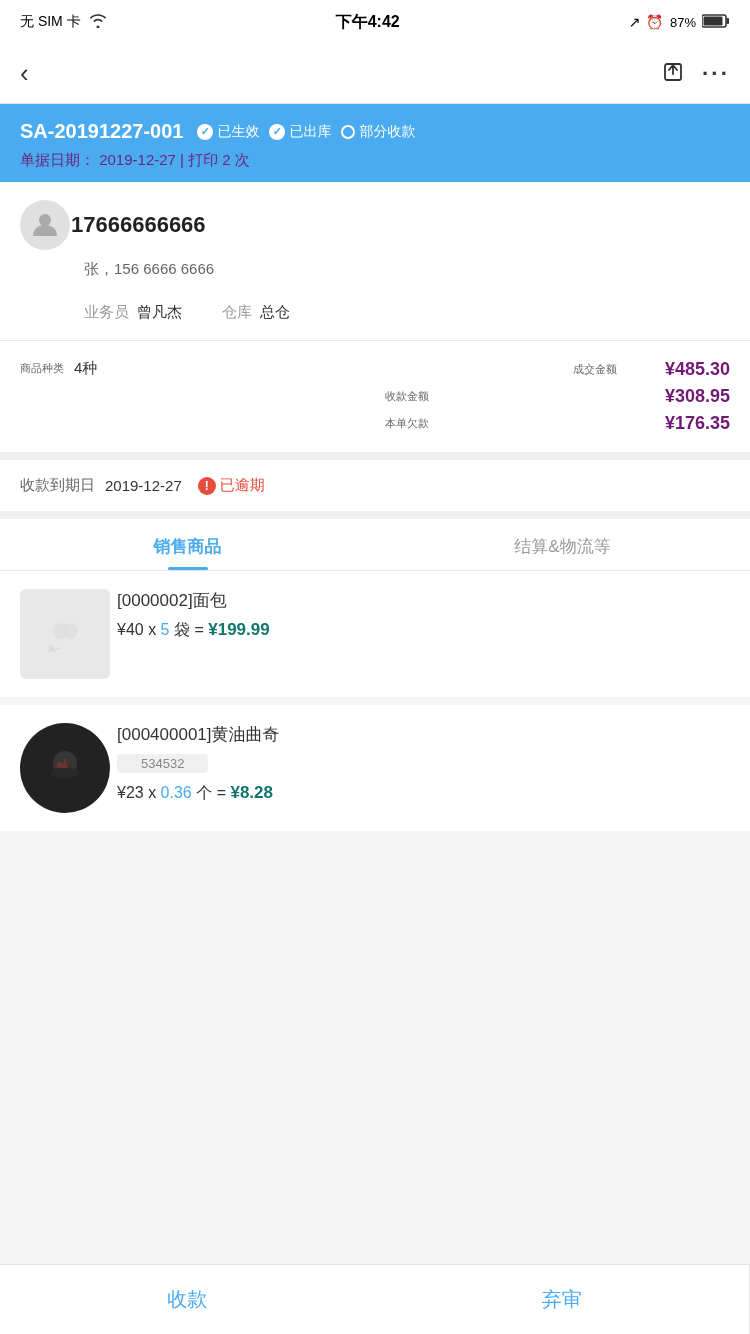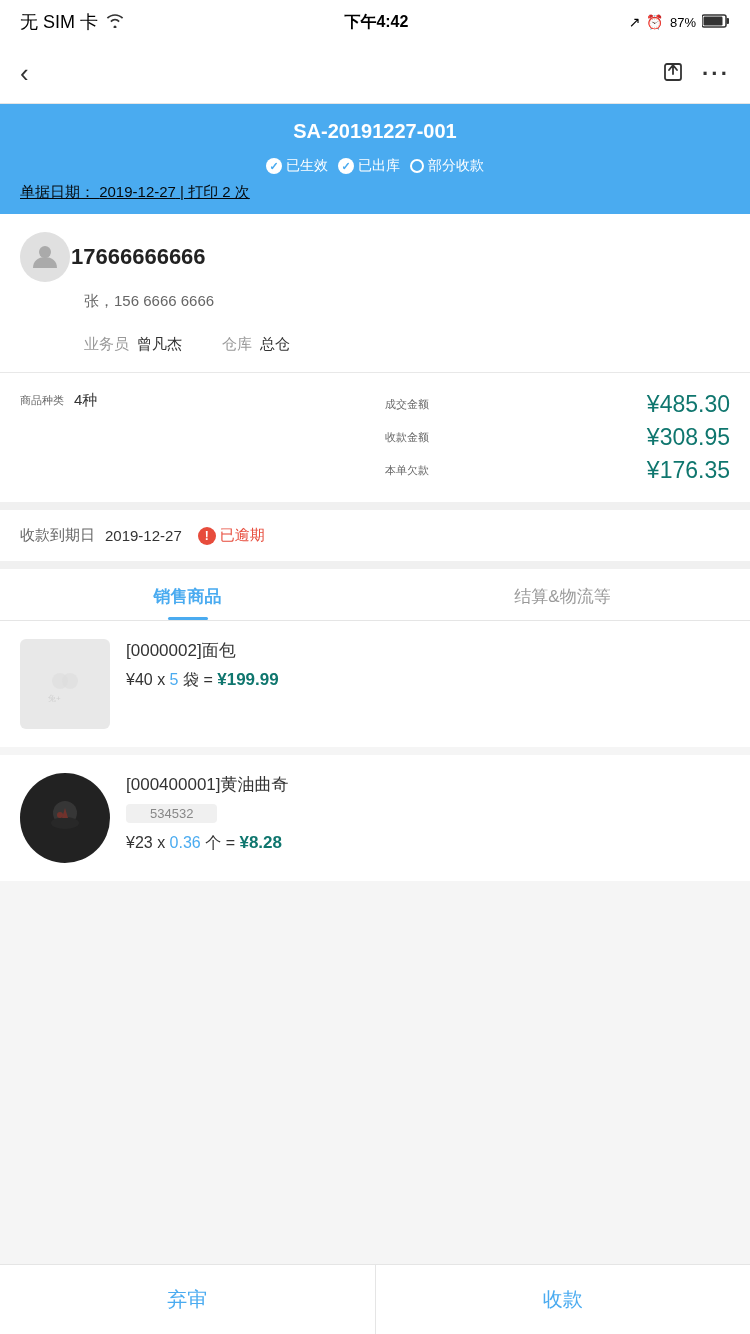--- a/index.html
+++ b/index.html
@@ -17,21 +17,21 @@
     .status-bar {
       height: 44px;
       background: #fff;
       display: flex;
       align-items: center;
       justify-content: space-between;
       padding: 0 20px;
       font-size: 15px;
       font-weight: 500;
     }
-    .status-left { display: flex; align-items: center; gap: 8px; font-size: 18px; }
+    .status-left { display: flex; align-items: center; gap: 8px; font-size: 14px; }
     .status-center { font-size: 16px; font-weight: 600; }
     .status-right { display: flex; align-items: center; gap: 6px; font-size: 14px; }
 
     
     .nav-bar {
       height: 60px;
       background: #fff;
       display: flex;
       align-items: center;
       justify-content: space-between;
@@ -58,21 +58,20 @@
     
     .order-banner {
       background: #4aabf0;
       padding: 16px 20px 12px;
     }
     .order-id-row {
       display: flex;
       align-items: center;
       gap: 14px;
       margin-bottom: 8px;
-      flex-direction: column;
     }
     .order-id {
       font-size: 20px;
       font-weight: 700;
       color: #fff;
     }
     .order-badges {
       display: flex;
       align-items: center;
       gap: 10px;
@@ -96,23 +95,22 @@
     .badge-check { color: #4aabf0; font-size: 11px; font-weight: 700; }
     .badge-clock {
       width: 14px;
       height: 14px;
       border: 2px solid #fff;
       border-radius: 50%;
       position: relative;
     }
     .order-date {
       font-size: 15px;
-      color: #000000;
+      color: #701a75;
       opacity: 0.95;
-      text-decoration: underline;
     }
 
     
     .customer-section {
       background: #fff;
       padding: 18px 20px;
       border-bottom: 1px solid #e8e8e8;
     }
     .customer-row {
       display: flex;
@@ -169,23 +167,23 @@
     .summary-right { flex: 1; }
     .summary-row {
       display: flex;
       align-items: center;
       gap: 10px;
       margin-bottom: 4px;
     }
     .summary-label { font-size: 11px; color: #666; }
     .summary-value { font-size: 15px; color: #333; font-weight: 500; }
     .summary-amount {
-      font-size: 23px;
-      color: #0f766e;
-      font-weight: 400;
+      font-size: 18px;
+      color: #701a75;
+      font-weight: 700;
     }
     .amount-row {
       display: flex;
       align-items: center;
       justify-content: space-between;
       width: 100%;
       gap: 12px;
     }
 
     
@@ -255,21 +253,21 @@
 
     
     .product-list { background: #f5f5f5; }
 
     .product-item {
       background: #fff;
       margin-bottom: 1px;
       padding: 18px 20px;
       display: flex;
       align-items: flex-start;
-      gap: 16px;
+      gap: 7px;
     }
     .product-thumb {
       width: 90px;
       height: 90px;
       border-radius: 6px;
       background: #e8e8e8;
       flex-shrink: 0;
       overflow: hidden;
       display: flex;
       align-items: center;
@@ -432,21 +430,21 @@
 </div>
 
 <div class="summary-section">
   <div class="summary-left">
     <div class="summary-row">
       <span class="summary-label">商品种类</span>
       <span class="summary-value">4种</span>
     </div>
   </div>
   <div class="summary-right">
-    <div class="amount-row" style="display:flex;justify-content:space-between;margin-bottom:6px;gap:48px;">
+    <div class="amount-row" style="display:flex;justify-content:flex-end;margin-bottom:6px;gap:48px;">
       <span class="summary-label">成交金额</span>
       <span class="summary-amount">¥485.30</span>
     </div>
     <div class="amount-row" style="display:flex;justify-content:space-between;margin-bottom:6px;">
       <span class="summary-label">收款金额</span>
       <span class="summary-amount">¥308.95</span>
     </div>
     <div class="amount-row" style="display:flex;justify-content:space-between;">
       <span class="summary-label">本单欠款</span>
       <span class="summary-amount">¥176.35</span>
@@ -514,15 +512,15 @@
         <span>个</span>
         <span> = </span>
         <span class="price-total">¥8.28</span>
       </div>
     </div>
   </div>
 
 </div>
 
 <div class="bottom-bar">
+  <button class="bottom-btn btn-collect">收款</button>
   <button class="bottom-btn btn-cancel">弃审</button>
-  <button class="bottom-btn btn-collect">收款</button>
 </div>
 
 </body></html>

